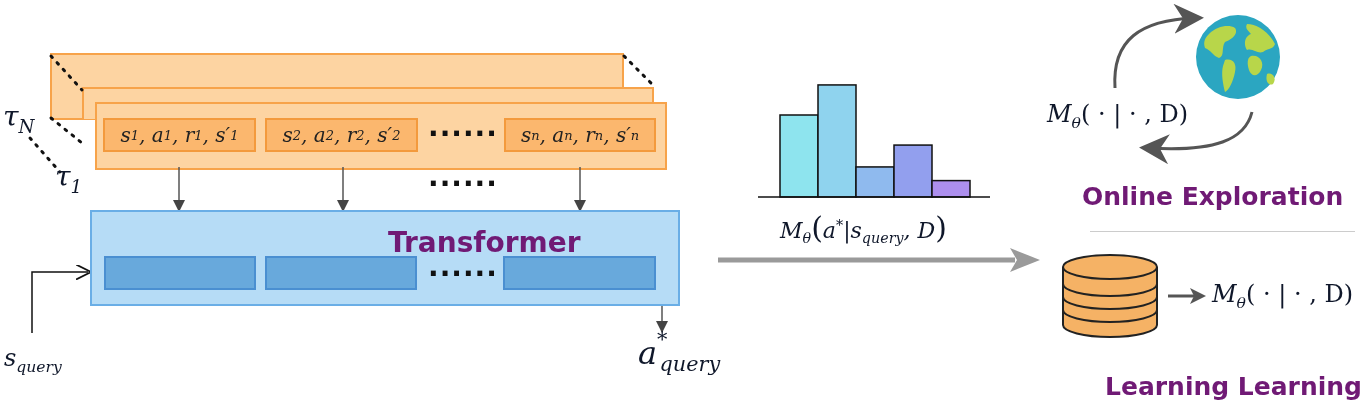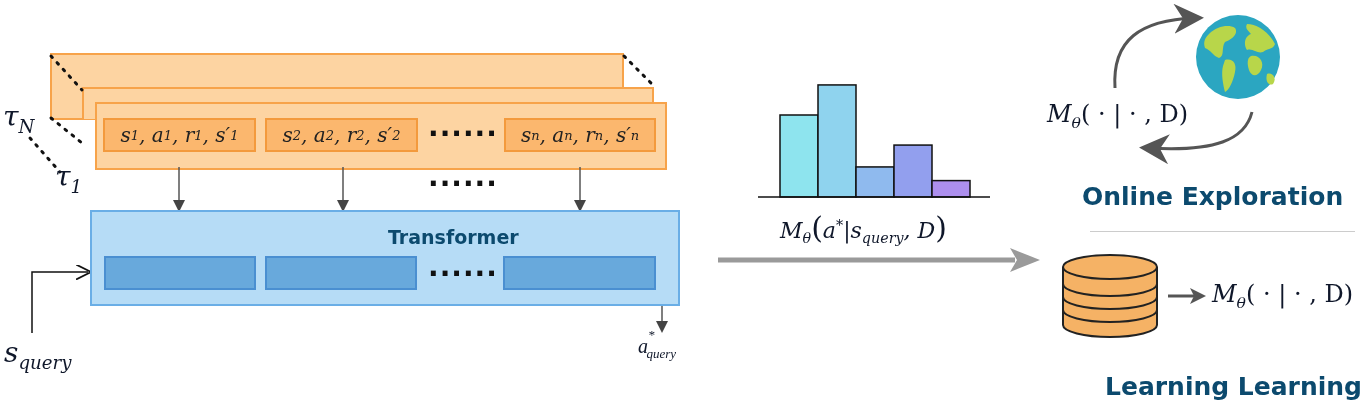--- a/index.html
+++ b/index.html
@@ -6,21 +6,21 @@
   body{width:1360px;height:408px;position:relative;overflow:hidden;font-family:"DejaVu Serif",serif;}
   .abs{position:absolute;}
   .card{position:absolute;background:#fdd4a2;border:2px solid #f7a34a;box-sizing:border-box;}
   .tok{position:absolute;background:#fbb76e;border:2px solid #f39a3d;box-sizing:border-box;
        font-family:"DejaVu Serif",serif;font-style:italic;font-size:20px;color:#222;
        display:flex;align-items:center;justify-content:center;white-space:nowrap;}
   .dots{position:absolute;font-family:"DejaVu Sans",sans-serif;font-weight:bold;font-size:28px;letter-spacing:1px;color:#111;line-height:10px;}
   .tf{position:absolute;background:#b6dcf6;border:2px solid #6aaee6;box-sizing:border-box;}
   .emb{position:absolute;background:#68a9dc;border:2px solid #4a8fd1;box-sizing:border-box;}
   .math{font-family:"DejaVu Serif",serif;font-style:italic;color:#0f172a;white-space:nowrap;}
-  .bold-title{font-family:"DejaVu Sans",sans-serif;font-weight:bold;color:#0c4a6e;white-space:nowrap;}
+  .bold-title{font-family:"DejaVu Sans",sans-serif;font-weight:bold;color:#701a75;white-space:nowrap;}
   sub,sup{font-size:65%;}
 </style>
 </head>
 <body>
 
 <div>
   <div class="card" style="left:50px;top:53px;width:574px;height:67px;"></div>
   <div class="card" style="left:82px;top:87px;width:572px;height:32px;border-bottom:none;"></div>
   <div class="card" style="left:95px;top:102px;width:572px;height:68px;"></div>
 
@@ -72,31 +72,31 @@
   <line x1="179" y1="167" x2="179" y2="209" stroke="#555" stroke-width="1.5" marker-end="url(#ah)"></line>
   <line x1="343" y1="167" x2="343" y2="209" stroke="#555" stroke-width="1.5" marker-end="url(#ah)"></line>
   <line x1="580" y1="167" x2="580" y2="209" stroke="#555" stroke-width="1.5" marker-end="url(#ah)"></line>
 
   <polyline points="32,333 32,272 88,272" fill="none" stroke="#111" stroke-width="1.5" marker-end="url(#ah2)"></polyline>
 
   <polyline points="655,274 662,274 662,330" fill="none" stroke="#555" stroke-width="1.5" marker-end="url(#ah)"></polyline>
 </svg>
 
 <div class="tf" style="left:90px;top:210px;width:590px;height:96px;">
-  <div class="abs bold-title" style="left:296px;top:14px;font-size:19px;">Transformer</div>
+  <div class="abs bold-title" style="left:296px;top:14px;font-size:28px;">Transformer</div>
 </div>
 <div class="emb" style="left:104px;top:256px;width:152px;height:34px;"></div>
 <div class="emb" style="left:265px;top:256px;width:152px;height:34px;"></div>
 <div class="dots" style="left:428px;top:262px;">......</div>
 <div class="emb" style="left:503px;top:256px;width:153px;height:34px;"></div>
 
-<div class="abs math" style="left:4px;top:336px;font-size:28px;">
+<div class="abs math" style="left:4px;top:344px;font-size:24px;">
   <span>s</span><sub>query</sub>
 </div>
-<div class="abs math" style="left:638px;top:333px;font-size:20px;font-family:Liberation Serif, serif;">
+<div class="abs math" style="left:638px;top:333px;font-size:32px;">
   <span>a</span><sup style="position:relative;top:-6px;">*</sup><sub style="margin-left:-8px;">query</sub>
 </div>
 
 <svg id="chart" class="abs" style="left:740px;top:60px;" width="260" height="150">
     <rect x="40" y="55" width="38" height="82" fill="#8ee4ee" stroke="#111" stroke-width="1.5"></rect>
     <rect x="78" y="24.93333333333335" width="38" height="112.06666666666665" fill="#8fd3ee" stroke="#111" stroke-width="1.5"></rect>
     <rect x="116" y="106.93333333333334" width="38" height="30.066666666666666" fill="#8fbaee" stroke="#111" stroke-width="1.5"></rect>
     <rect x="154" y="85.06666666666666" width="38" height="51.93333333333333" fill="#929fee" stroke="#111" stroke-width="1.5"></rect>
     <rect x="192" y="120.6" width="38" height="16.4" fill="#ad8fee" stroke="#111" stroke-width="1.5"></rect>
     <line x1="18" x2="250" y1="137" y2="137" stroke="#111" stroke-width="1.5"></line>

